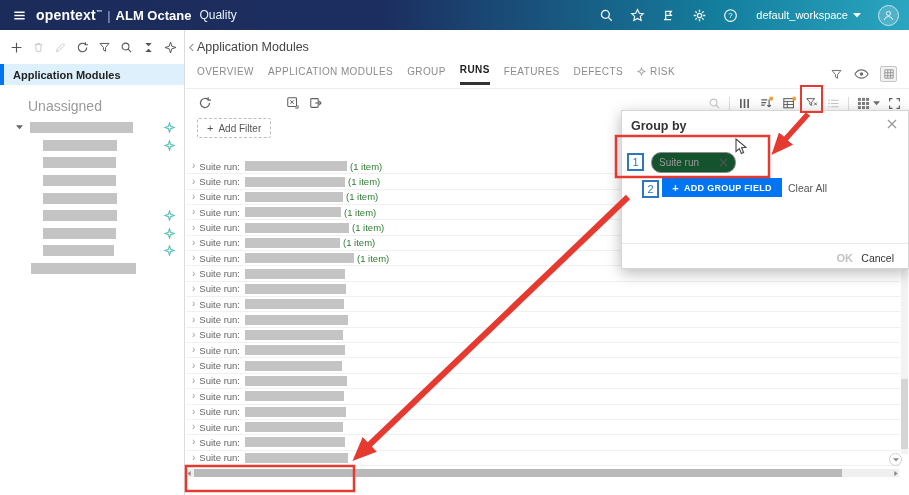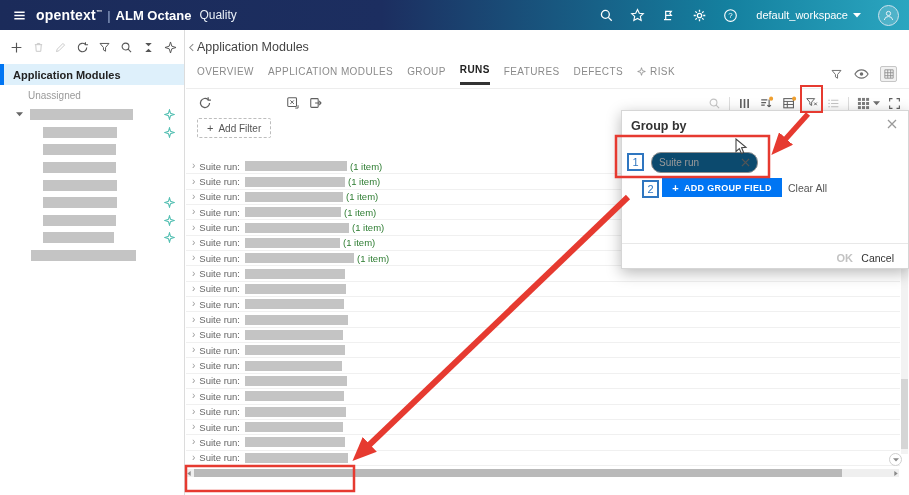--- a/index.html
+++ b/index.html
@@ -18,21 +18,21 @@
 .appname{font-size:12px;margin-left:8px;color:#eaf1f8}
 .nav-right{margin-left:auto;display:flex;align-items:center;gap:13px}
 .ws{font-size:11px;display:flex;align-items:center;gap:5px;margin:0 4px}
 .avatar{width:21px;height:21px;border-radius:50%;border:1.5px solid #cfe3ee;background:rgba(255,255,255,.18);display:flex;align-items:center;justify-content:center}
 
 .sidebar{position:absolute;left:0;top:30px;width:185px;height:465px;background:#fff;border-right:1px solid #dcdcdc;z-index:5}
 .side-toolbar{height:34px;display:flex;align-items:center;padding:0 10px;gap:9px}
 .icon-btn{display:flex;align-items:center;justify-content:center}
 .mla{margin-left:auto}
 .side-selected{height:21px;background:#def0fb;border-left:4px solid #0075f3;display:flex;align-items:center;padding-left:9px;font-size:11px;font-weight:bold;color:#222}
-.side-unassigned{padding:5px 0 4px 28px;font-size:10px;color:#9a9a9a}
+.side-unassigned{padding:13px 0 4px 28px;font-size:14px;color:#9a9a9a}
 .tree{padding-top:1px}
 .tree-row{position:relative;height:17.6px;display:flex;align-items:center}
 .expander{position:absolute;left:16px;top:6px}
 .bar{display:inline-block;height:11px;background:#c4c4c4}
 .tree-spark{position:absolute;right:9px;top:3px}
 
 .page-title{position:absolute;left:197px;top:40px;font-size:12.5px;color:#444;z-index:3}
 .tabs{position:absolute;left:197px;top:64px;display:flex;gap:14px;font-size:10px;letter-spacing:.4px;color:#8b8b8b;z-index:3}
 .tab{padding-bottom:7px;display:flex;align-items:center;gap:4px}
 .tab.active{color:#222;font-weight:bold;border-bottom:3px solid #333}
@@ -68,21 +68,21 @@
 .vthumb{position:absolute;left:0;top:220px;width:7px;height:70px;background:#d5d5d5}
 .vbtn{position:absolute;left:889px;top:453px;width:13px;height:13px;border:1px solid #cfcfcf;border-radius:50%;background:#fff;z-index:45;display:flex;align-items:center;justify-content:center}
 .statusbar{position:absolute;left:186px;top:477px;width:723px;height:16px;background:#e3e3e3;font-size:10.5px;color:#555;line-height:16px;padding-left:8px;z-index:3}
 
 .dialog{position:absolute;left:621px;top:110px;width:288px;height:159px;background:#fff;border:1px solid #d6d6d6;box-shadow:0 4px 14px rgba(0,0,0,.28);z-index:50}
 .dlg-title{position:absolute;left:9px;top:8px;font-size:12.5px;font-weight:bold;color:#333}
 .dlg-close{position:absolute;right:11px;top:8px}
 .step-box{position:absolute;width:17px;height:18px;border:2px solid #2f76c0;color:#2f76c0;font-size:11px;display:flex;align-items:center;justify-content:center;background:#fff}
 .step1{left:5px;top:42px}
 .step2{left:20px;top:69px}
-.dlg-input{position:absolute;left:29px;top:41px;width:107px;height:21px;border:1px solid #8f8f8f;border-radius:10px;display:flex;align-items:center;padding:0 7px;background:#0c4a6e}
+.dlg-input{position:absolute;left:29px;top:41px;width:85px;height:21px;border:1px solid #8f8f8f;border-radius:10px;display:flex;align-items:center;padding:0 7px;background:#14532d}
 .dlg-input .ph{font-size:10px;color:#9a9a9a;flex:1}
 .add-group{position:absolute;left:40px;top:67px;width:120px;height:19px;background:#0075f3;color:#fff;font-size:9px;font-weight:bold;letter-spacing:.3px;display:flex;align-items:center;justify-content:center;gap:5px;border:none}
 .clear-all{position:absolute;left:166px;top:71px;font-size:10.5px;color:#555}
 .dlg-footer{position:absolute;left:0;right:0;top:132px;border-top:1px solid #e8e8e8;height:26px}
 .ok-btn{position:absolute;right:55px;top:8px;font-size:11px;font-weight:bold;color:#c2c2c2}
 .cancel-btn{position:absolute;right:14px;top:8px;font-size:10.5px;font-weight:normal;color:#333}
 
 .annot{position:absolute;left:0;top:0;z-index:100;pointer-events:none}
 .cursor{position:absolute;left:735px;top:138px;z-index:120;pointer-events:none}
 </style>

